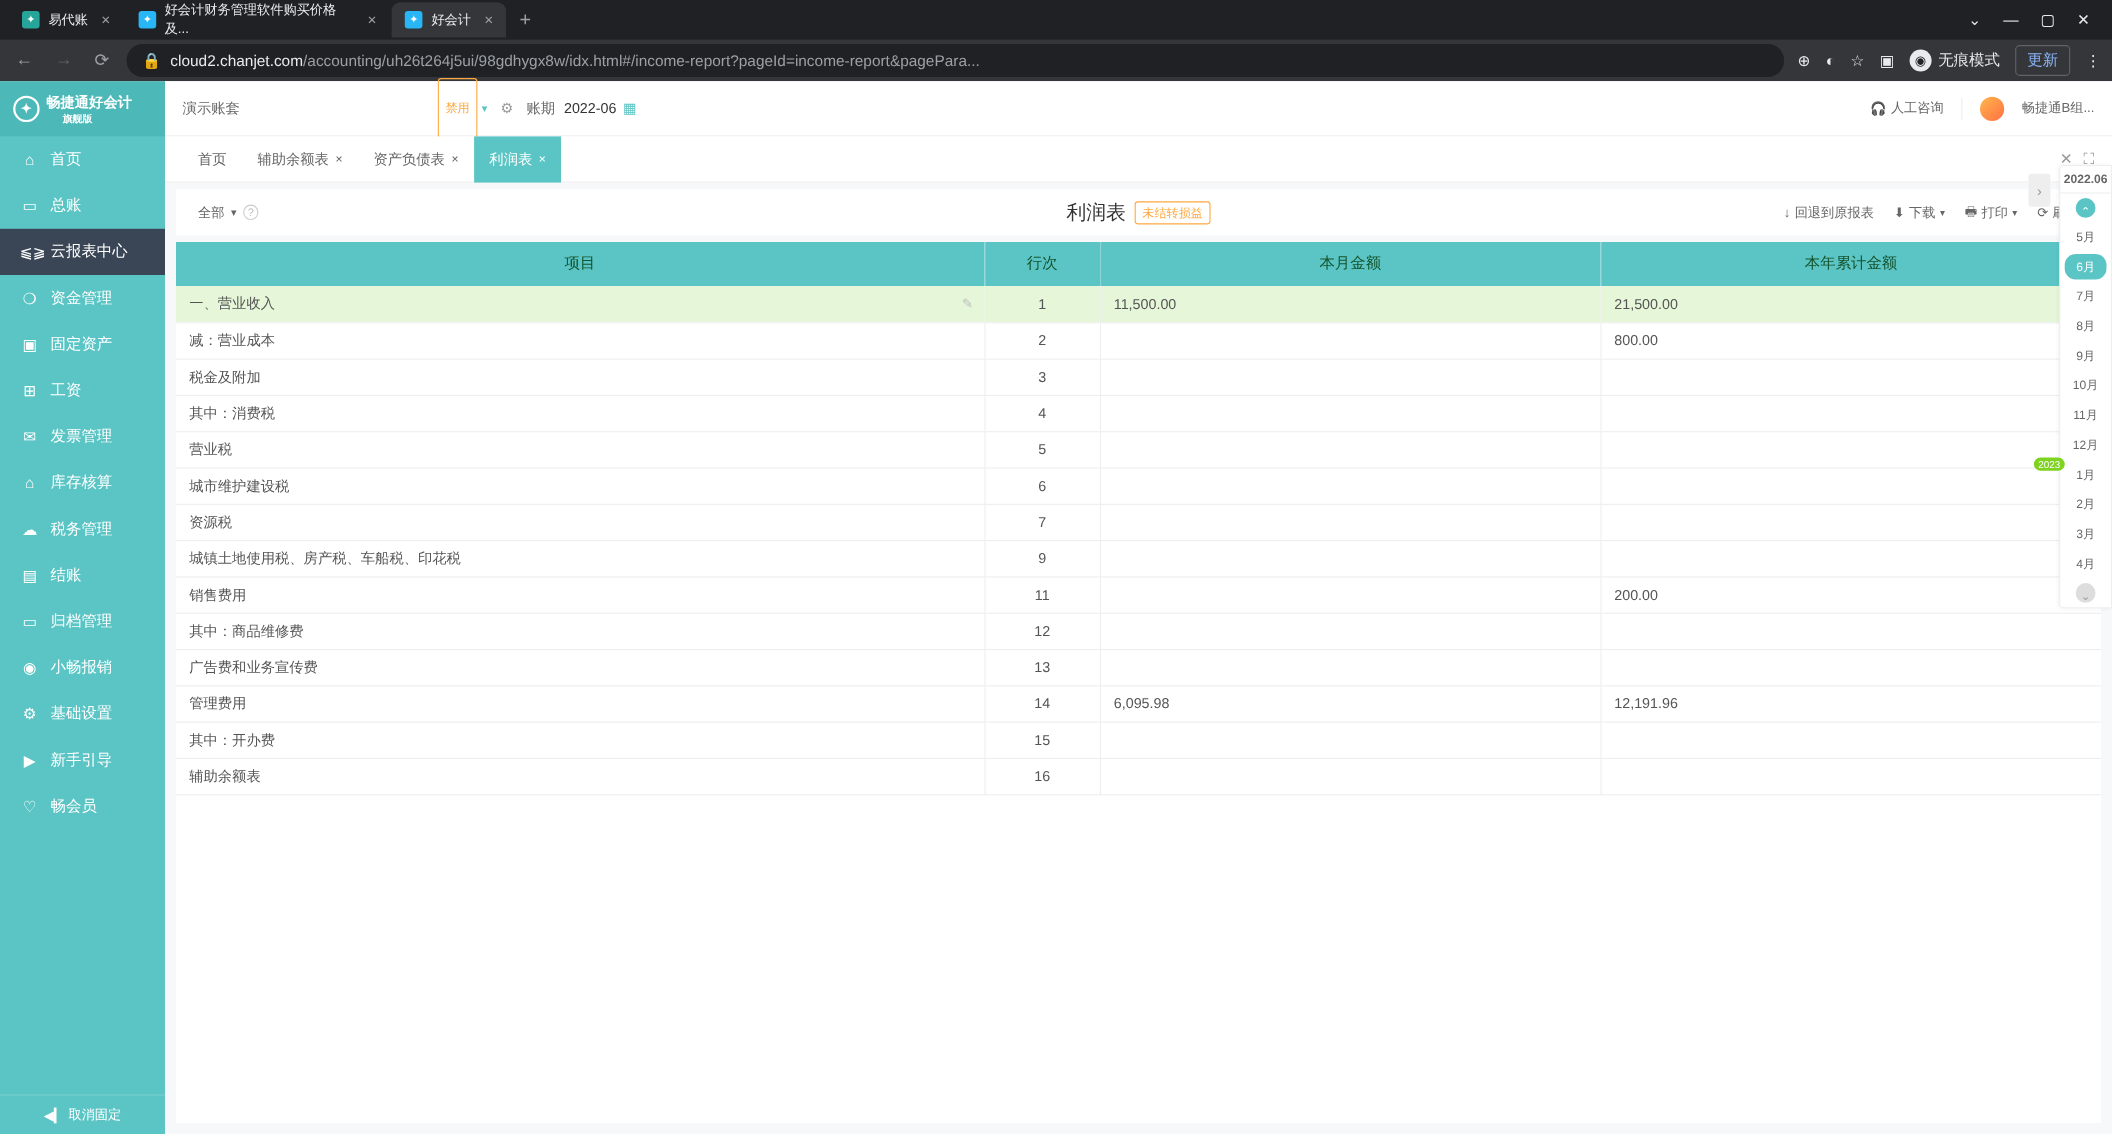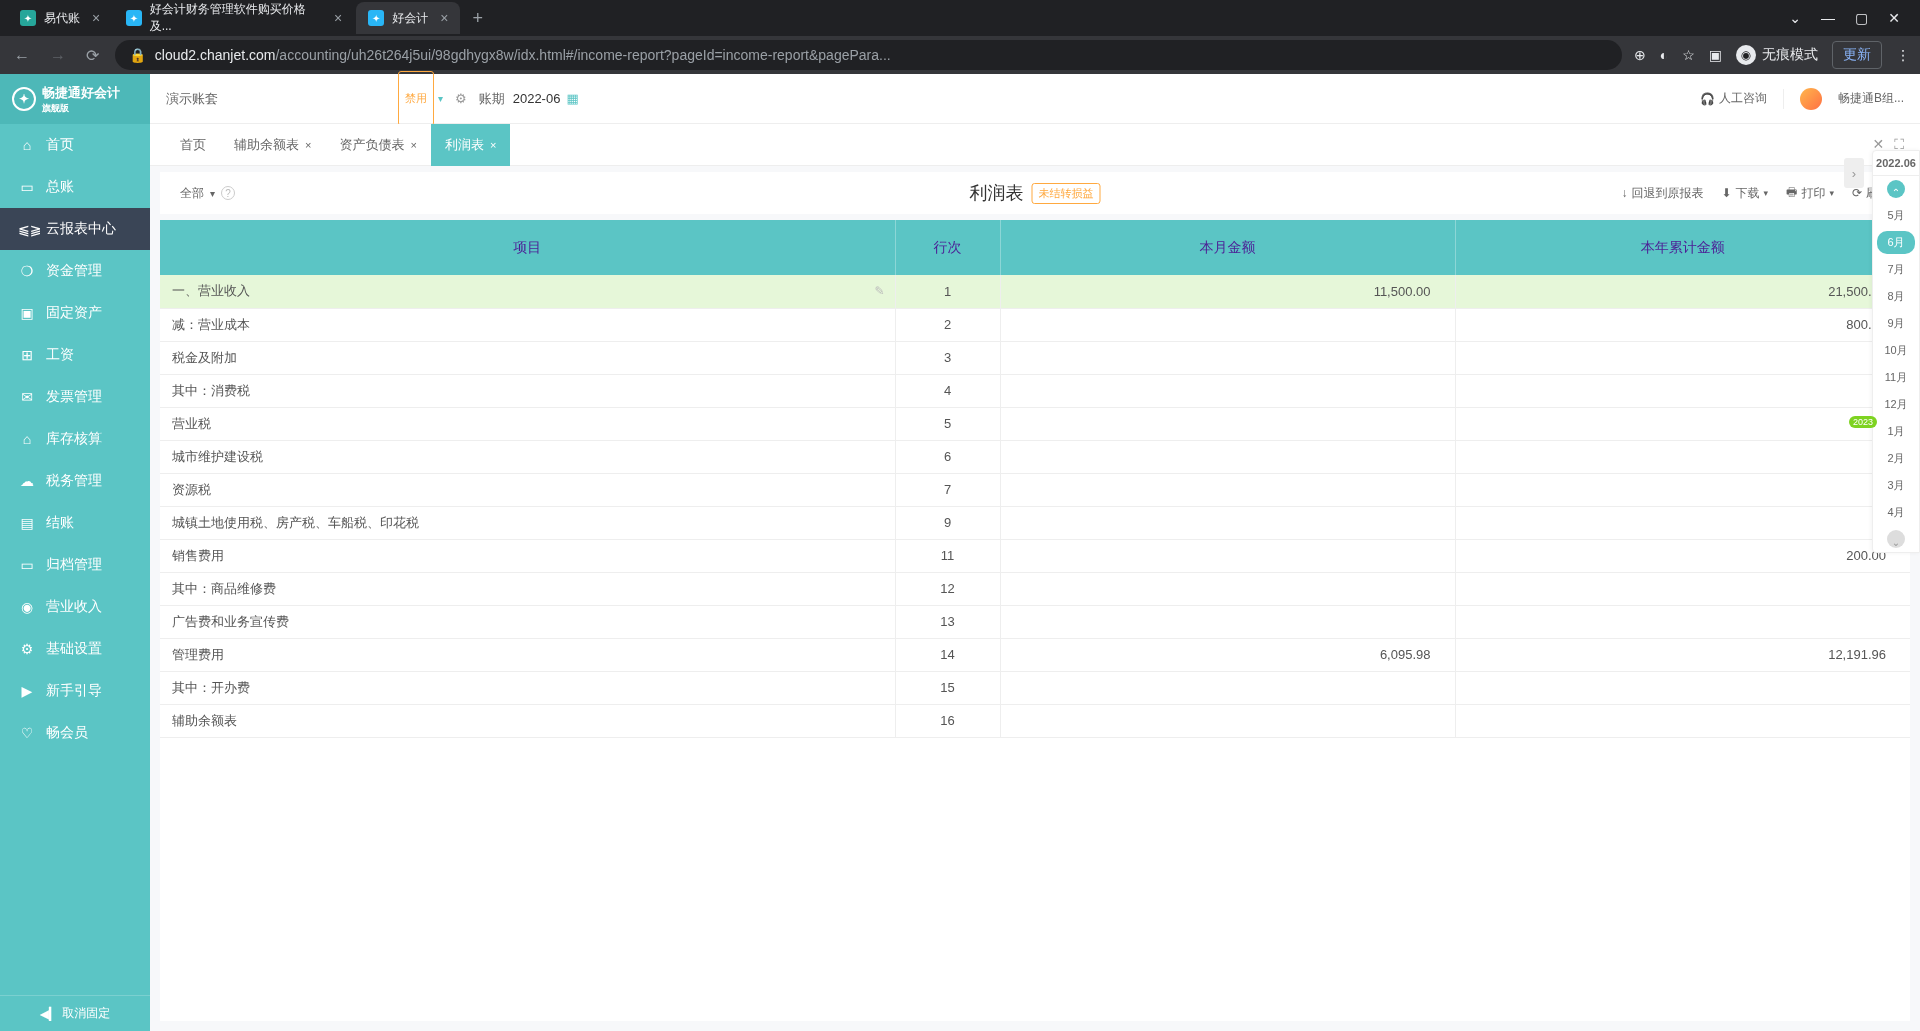--- a/index.html
+++ b/index.html
@@ -28,21 +28,21 @@
 .incognito-icon { width: 20px; height: 20px; background: #e8eaed; border-radius: 50%; display: flex; align-items: center; justify-content: center; color: #202124; font-size: 12px; }
 .update-btn { color: #8ab4f8; border: 1px solid #5f6368; border-radius: 4px; padding: 4px 10px; cursor: pointer; }
 
 
 .app { display: flex; height: calc(100vh - 74px); background: #fff; }
 
 
 .sidebar { width: 150px; background: #5bc5c5; color: #fff; display: flex; flex-direction: column; }
 .logo { height: 50px; display: flex; align-items: center; padding: 0 12px; font-size: 13px; font-weight: bold; background: #4db8b8; }
 .logo-icon { width: 24px; height: 24px; border: 2px solid #fff; border-radius: 50%; margin-right: 6px; display: inline-flex; align-items: center; justify-content: center; font-size: 12px; }
-.logo-sub { font-size: 9px; display: block; }
+.logo-sub { font-size: 9px; display: block; margin-left: 15px; }
 .side-menu { flex: 1; overflow-y: auto; }
 .side-item { display: flex; align-items: center; height: 42px; padding: 0 18px; cursor: pointer; font-size: 14px; }
 .side-item.active { background: #3a4556; }
 .side-icon { width: 18px; margin-right: 10px; display: inline-block; text-align: center; }
 .side-footer { display: flex; align-items: center; justify-content: center; height: 36px; border-top: 1px solid rgba(255,255,255,0.2); cursor: pointer; font-size: 12px; gap: 4px; }
 
 
 .main { flex: 1; display: flex; flex-direction: column; background: #f7f8fa; min-width: 0; }
 
 .top-bar { height: 50px; background: #fff; display: flex; align-items: center; padding: 0 16px; border-bottom: 1px solid #eee; }
@@ -70,32 +70,32 @@
 .help-icon { color: #bbb; border: 1px solid #ccc; border-radius: 50%; width: 14px; height: 14px; display: inline-flex; align-items: center; justify-content: center; font-size: 10px; }
 .report-title-wrap { position: absolute; left: 50%; transform: translateX(-50%); display: flex; align-items: center; gap: 8px; }
 .report-title { font-size: 18px; color: #333; font-weight: normal; }
 .badge-orange { background: #fff; border: 1px solid #ffa940; color: #ffa940; border-radius: 3px; padding: 2px 6px; font-size: 11px; }
 .tool-right { margin-left: auto; display: flex; gap: 18px; }
 .tool-btn { display: flex; align-items: center; gap: 4px; color: #666; cursor: pointer; font-size: 12px; }
 
 
 .table-wrap { flex: 1; margin: 6px 10px 10px 10px; background: #fff; overflow: auto; position: relative; }
 table { width: 100%; border-collapse: collapse; }
-thead th { background: #5bc5c5; color: #4c1d95; height: 55px; font-weight: normal; font-size: 14px; text-align: center; border-right: 1px solid rgba(255,255,255,0.3); }
+thead th { background: #5bc5c5; color: #14532d; height: 40px; font-weight: normal; font-size: 14px; text-align: center; border-right: 1px solid rgba(255,255,255,0.3); }
 thead th:last-child { border-right: none; }
 .col-item { width: 42%; }
 .col-row { width: 6%; }
 .col-month { width: 26%; }
 .col-year { width: 26%; }
 tbody td { height: 33px; border-bottom: 1px solid #eee; border-right: 1px solid #eee; padding: 0 12px; font-size: 13px; color: #555; }
 tbody td:last-child { border-right: none; }
 tbody tr.highlight td { background: #e6f7d9; }
 .td-item { text-align: left; position: relative; }
 .td-row { text-align: center; }
-.td-amt { text-align: right; font-family: Arial; padding-right: 24px; margin-top: 18px; }
+.td-amt { font-family: Arial; padding-right: 24px; margin-top: 18px; }
 .edit-ic { position: absolute; right: 10px; top: 50%; transform: translateY(-50%); color: #bbb; cursor: pointer; font-size: 12px; }
 
 
 .month-strip { position: absolute; right: 0; top: 150px; width: 48px; background: #fff; border: 1px solid #eee; border-radius: 4px 0 0 4px; box-shadow: -1px 0 4px rgba(0,0,0,0.05); font-size: 11px; text-align: center; }
 .ms-year { padding: 6px 0; font-weight: bold; color: #666; border-bottom: 1px solid #eee; }
 .ms-arrow { padding: 4px 0; color: #5bc5c5; cursor: pointer; width: 18px; height: 18px; background: #5bc5c5; color: #fff; border-radius: 50%; margin: 4px auto; font-size: 10px; line-height: 18px; }
 .ms-month { padding: 6px 0; color: #666; cursor: pointer; }
 .ms-month.active { background: #5bc5c5; color: #fff; border-radius: 10px; margin: 2px 4px; padding: 4px 0; }
 .ms-year-badge { background: #7ed321; color: #fff; border-radius: 8px; font-size: 9px; padding: 1px 4px; position: absolute; right: 42px; margin-top: -2px; }
 
@@ -203,21 +203,21 @@
         <div class="side-item">
           <span class="side-icon">▤</span>
           <span>结账</span>
         </div>
         <div class="side-item">
           <span class="side-icon">▭</span>
           <span>归档管理</span>
         </div>
         <div class="side-item">
           <span class="side-icon">◉</span>
-          <span>营业收入</span>
+          <span>小畅报销</span>
         </div>
         <div class="side-item">
           <span class="side-icon">⚙</span>
           <span>基础设置</span>
         </div>
         <div class="side-item">
           <span class="side-icon">▶</span>
           <span>新手引导</span>
         </div>
         <div class="side-item">

